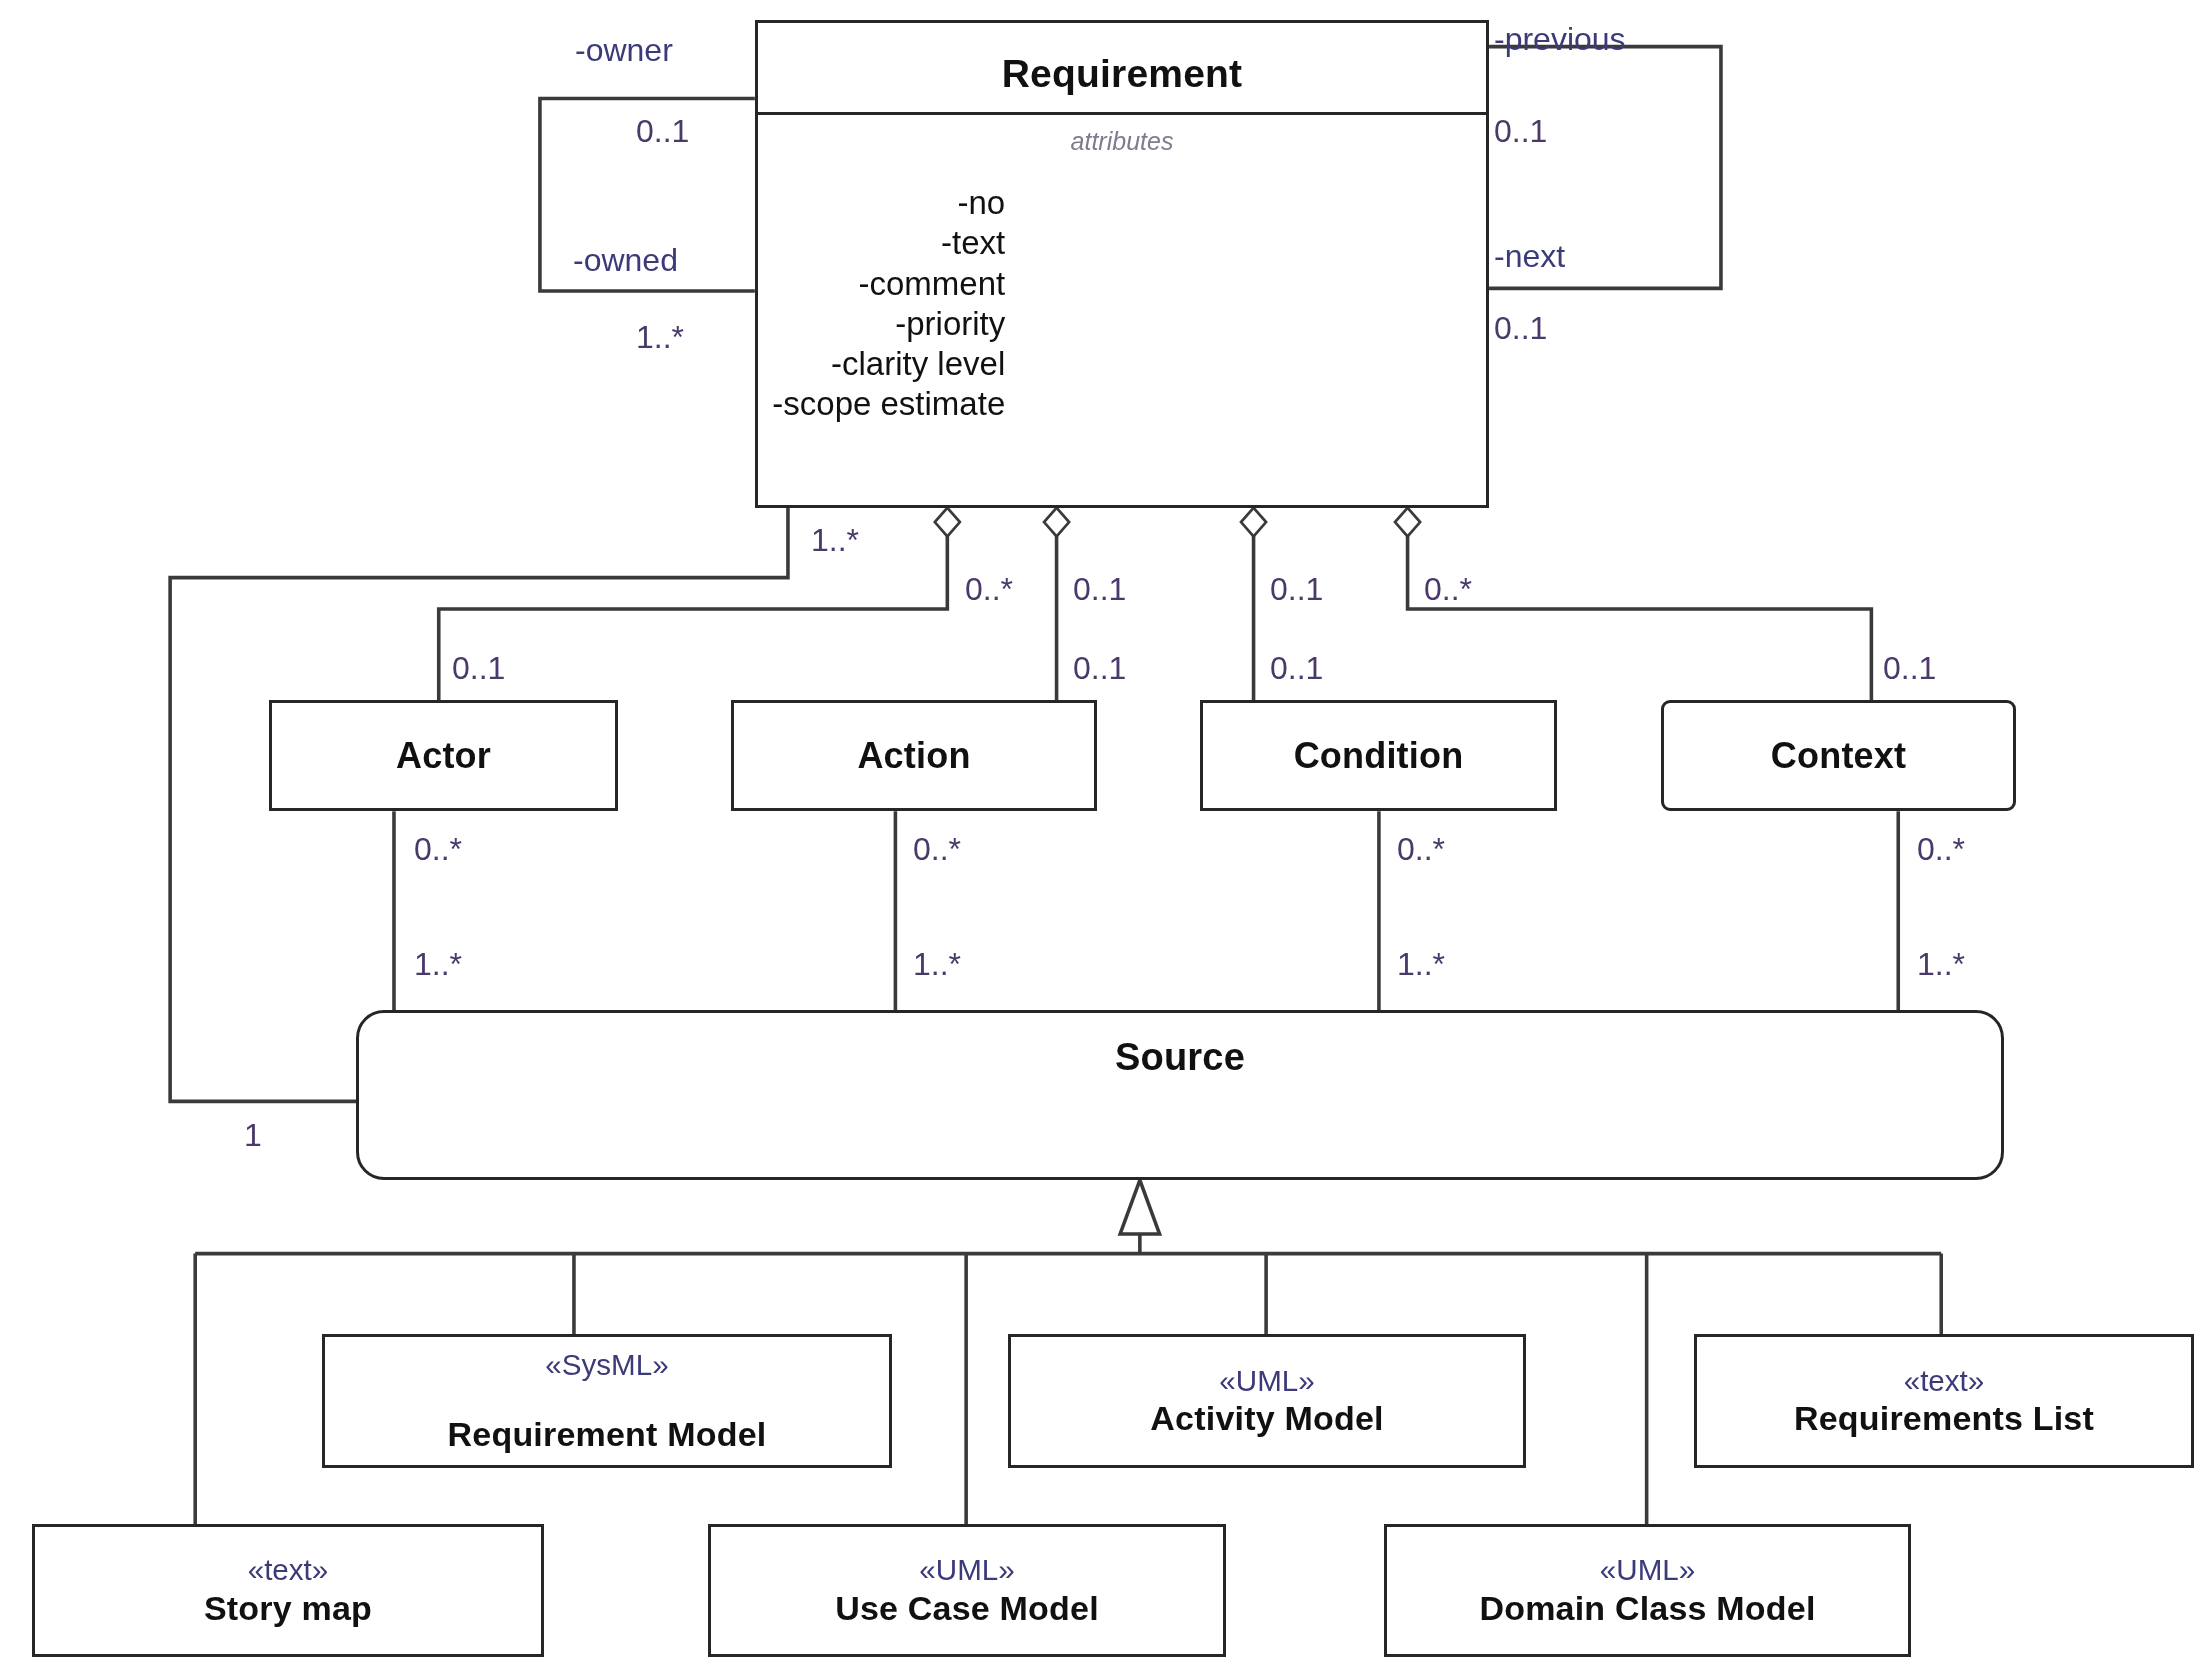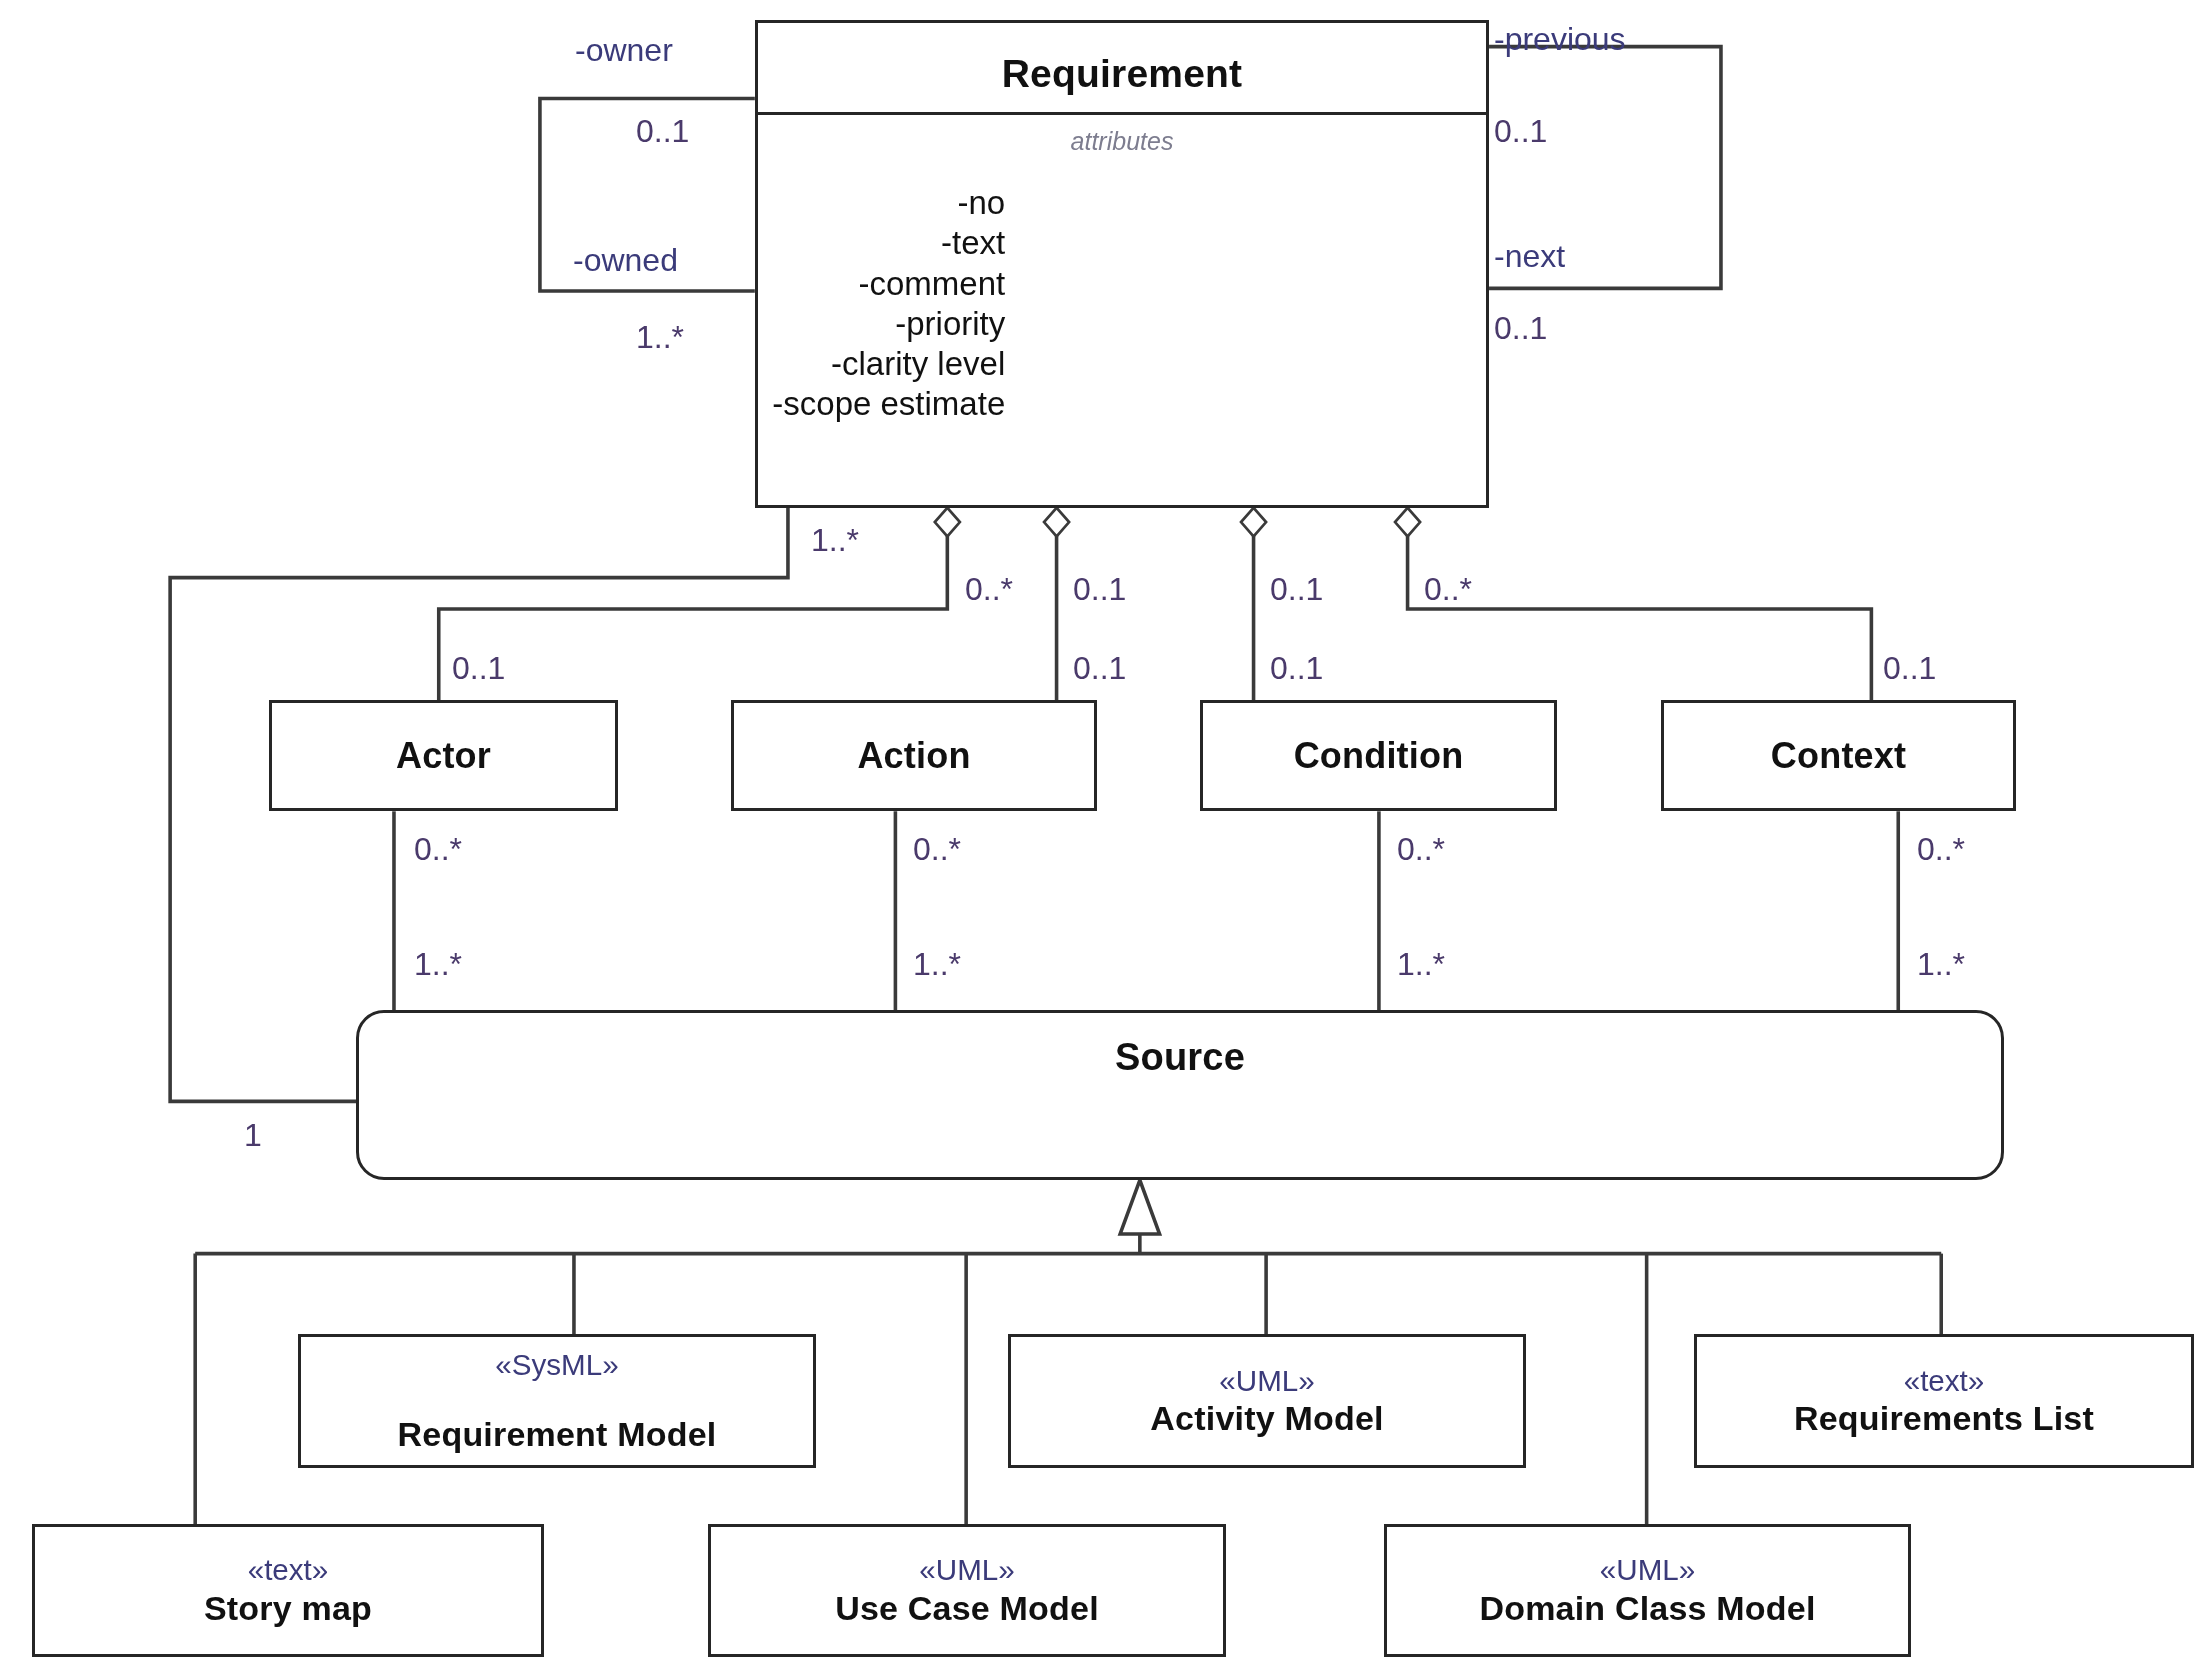--- a/index.html
+++ b/index.html
@@ -20,29 +20,29 @@
   #c-requirement .body{position:relative;height:453px;}
   #c-requirement .attrtitle{text-align:center;font-style:italic;color:#7d7d8f;font-size:25px;padding-top:12.5px;}
   #c-requirement .attrs{position:absolute;left:14.3px;top:68px;text-align:right;}
   #c-requirement .attrs div{font-size:33px;color:#111;line-height:1.0;padding:3.6px 0;white-space:nowrap;}
 
   .simple{height:111px;}
   .simple .nm{font-size:36px;}
   #c-actor{left:269px;top:700px;width:349px;}
   #c-action{left:731px;top:700px;width:366px;}
   #c-condition{left:1200px;top:700px;width:357px;}
-  #c-context{left:1661px;top:700px;width:355px;}
+  #c-context{left:1661px;top:700px;width:355px;border-radius:9px;}
 
   #c-source{left:356px;top:1010px;width:1648px;height:170px;align-items:center;justify-content:flex-start;border-radius:28px;}
   #c-source .nm{font-size:38px;margin-top:23px;}
 
   .leaf{height:134px;padding:9px 12.5px;}
   .leaf .ster{font-size:29.6px;margin-bottom:1.8px;}
   .leaf .nm{font-size:34px;}
-  #c-reqmodel{left:298px;top:1334px;width:518px;gap:32px;}
+  #c-reqmodel{left:322px;top:1334px;width:570px;gap:32px;}
   #c-activity{left:1008px;top:1334px;width:518px;}
   #c-reqlist{left:1694px;top:1334px;width:500px;}
   #c-storymap{left:32px;top:1524px;width:512px;height:133px;}
   #c-usecase{left:708px;top:1524px;width:518px;height:133px;}
   #c-domain{left:1384px;top:1524px;width:527px;height:133px;}
 
   .lbl{position:absolute;color:#3b3b7a;font-size:32px;white-space:nowrap;line-height:1;}
   .lbl.mult{color:#4a3a6b;}
   .lbl.role{color:#3b3b7a;}
 </style>

